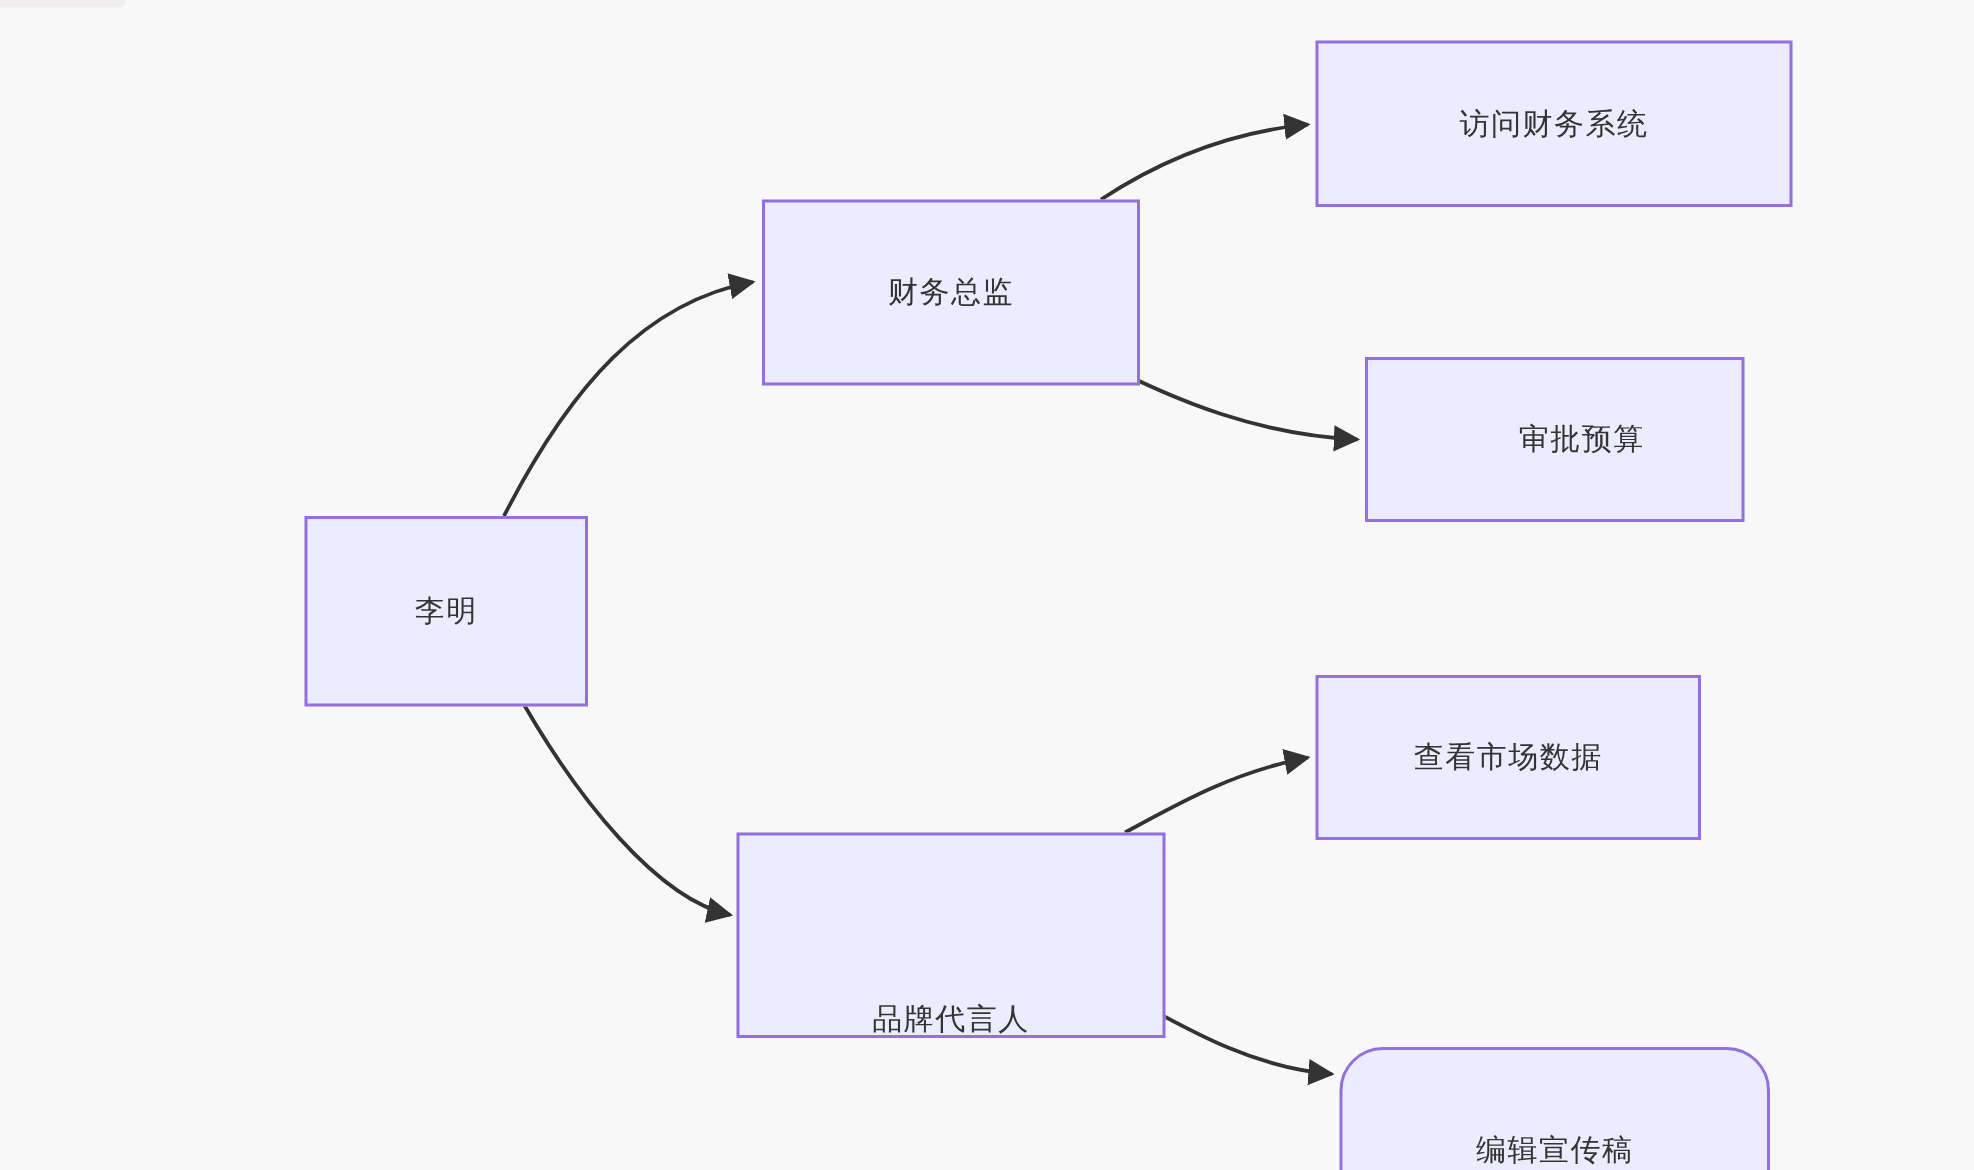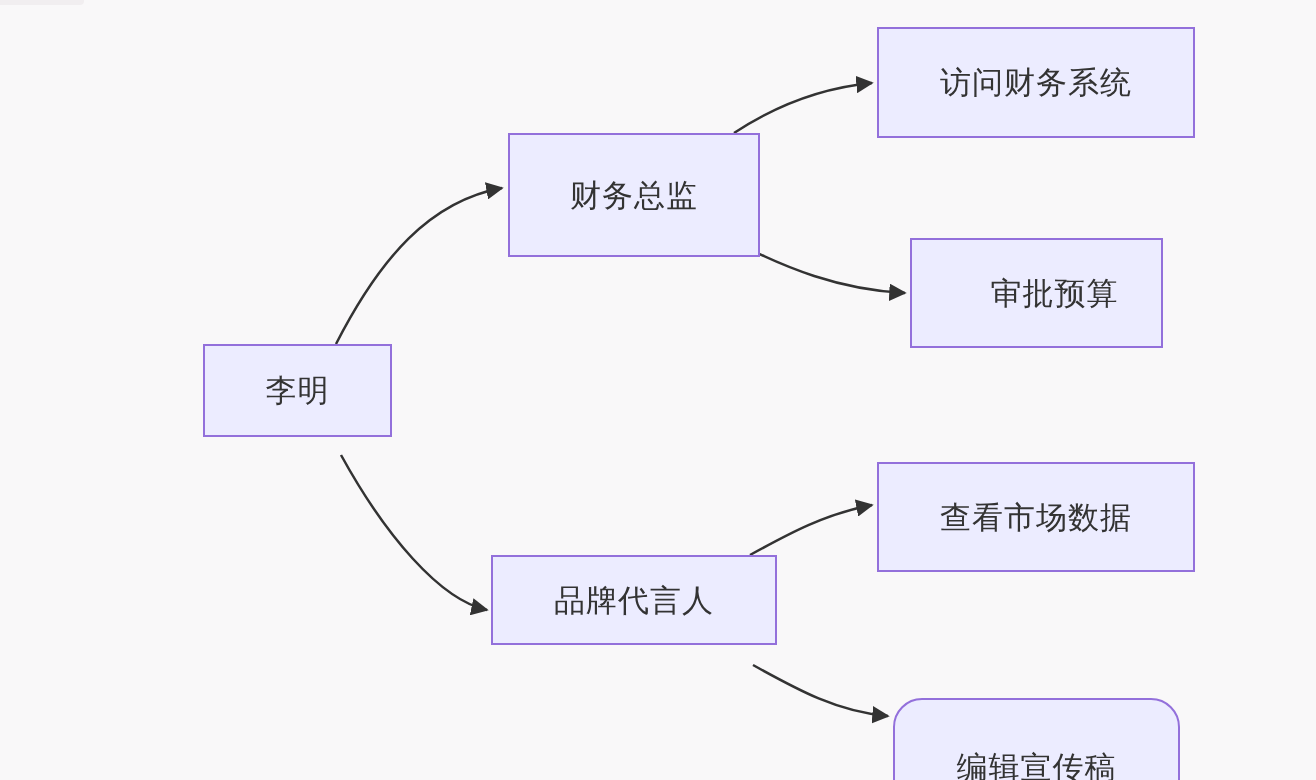--- a/index.html
+++ b/index.html
@@ -26,33 +26,33 @@
   }
   .node {
     position: absolute;
     box-sizing: border-box;
     background: #ECECFF;
     border: 2px solid #9370DB;
     display: flex;
     align-items: center;
     justify-content: center;
     color: #333333;
-    font-size: 31px;
+    font-size: 20px;
     line-height: 1;
     letter-spacing: 1px;
     white-space: nowrap;
     user-select: none;
   }
   
-  .node-li-ming              { left: 203px; top: 344px; width: 189px; height: 93px; }
+  .node-li-ming              { left: 203px; top: 344px; width: 189px; height: 127px; }
   .node-finance-director     { left: 508px; top: 133px; width: 252px; height: 124px; }
   .node-access-finance-system{ left: 877px; top:  27px; width: 318px; height: 111px; }
   .node-approve-budget       { left: 910px; top: 238px; width: 253px; height: 110px; padding-left: 36px; }
-  .node-brand-spokesperson   { left: 491px; top: 555px; width: 286px; height: 90px; }
-  .node-view-market-data     { left: 877px; top: 462px; width: 318px; height: 110px; }
+  .node-brand-spokesperson   { left: 491px; top: 555px; width: 286px; height: 137px; align-items: flex-end; }
+  .node-view-market-data     { left: 877px; top: 450px; width: 257px; height: 110px; }
   .node-edit-promo-draft     { left: 893px; top: 698px; width: 287px; height: 138px; border-radius: 29px; }
 
   .window-artifact {
     position: absolute;
     left: 0;
     top: 0;
     width: 84px;
     height: 5px;
     background: #f1eef0;
     border-bottom-right-radius: 4px;

